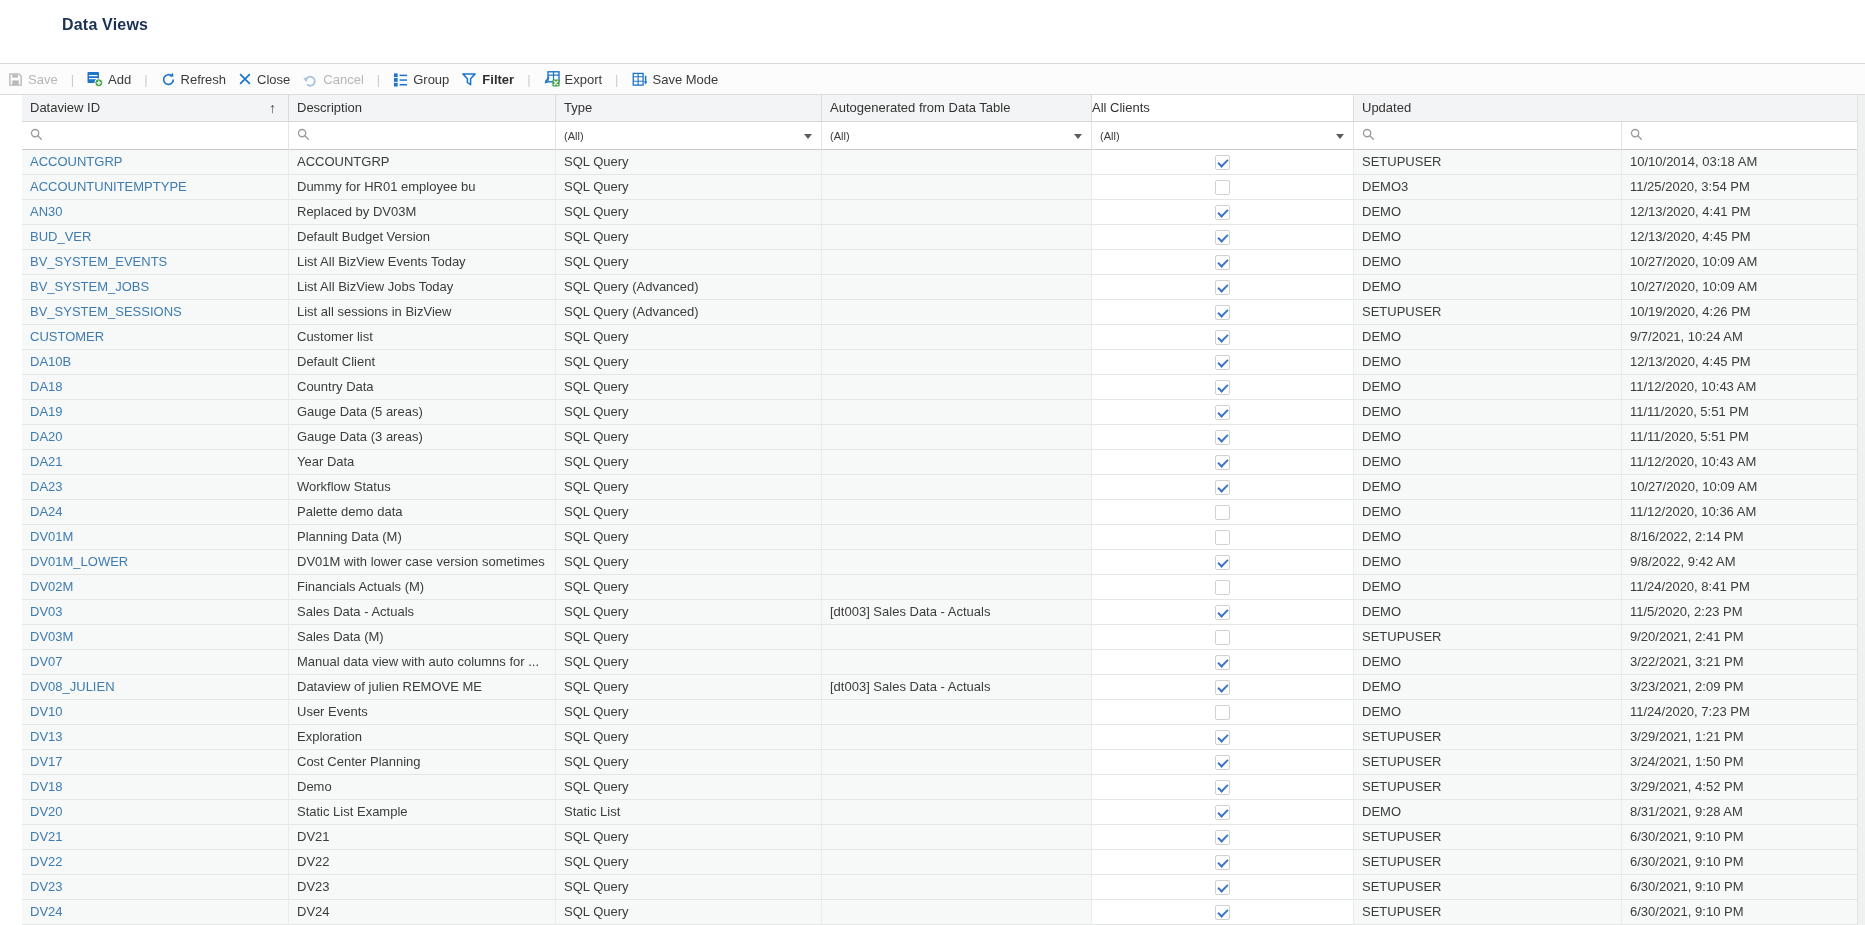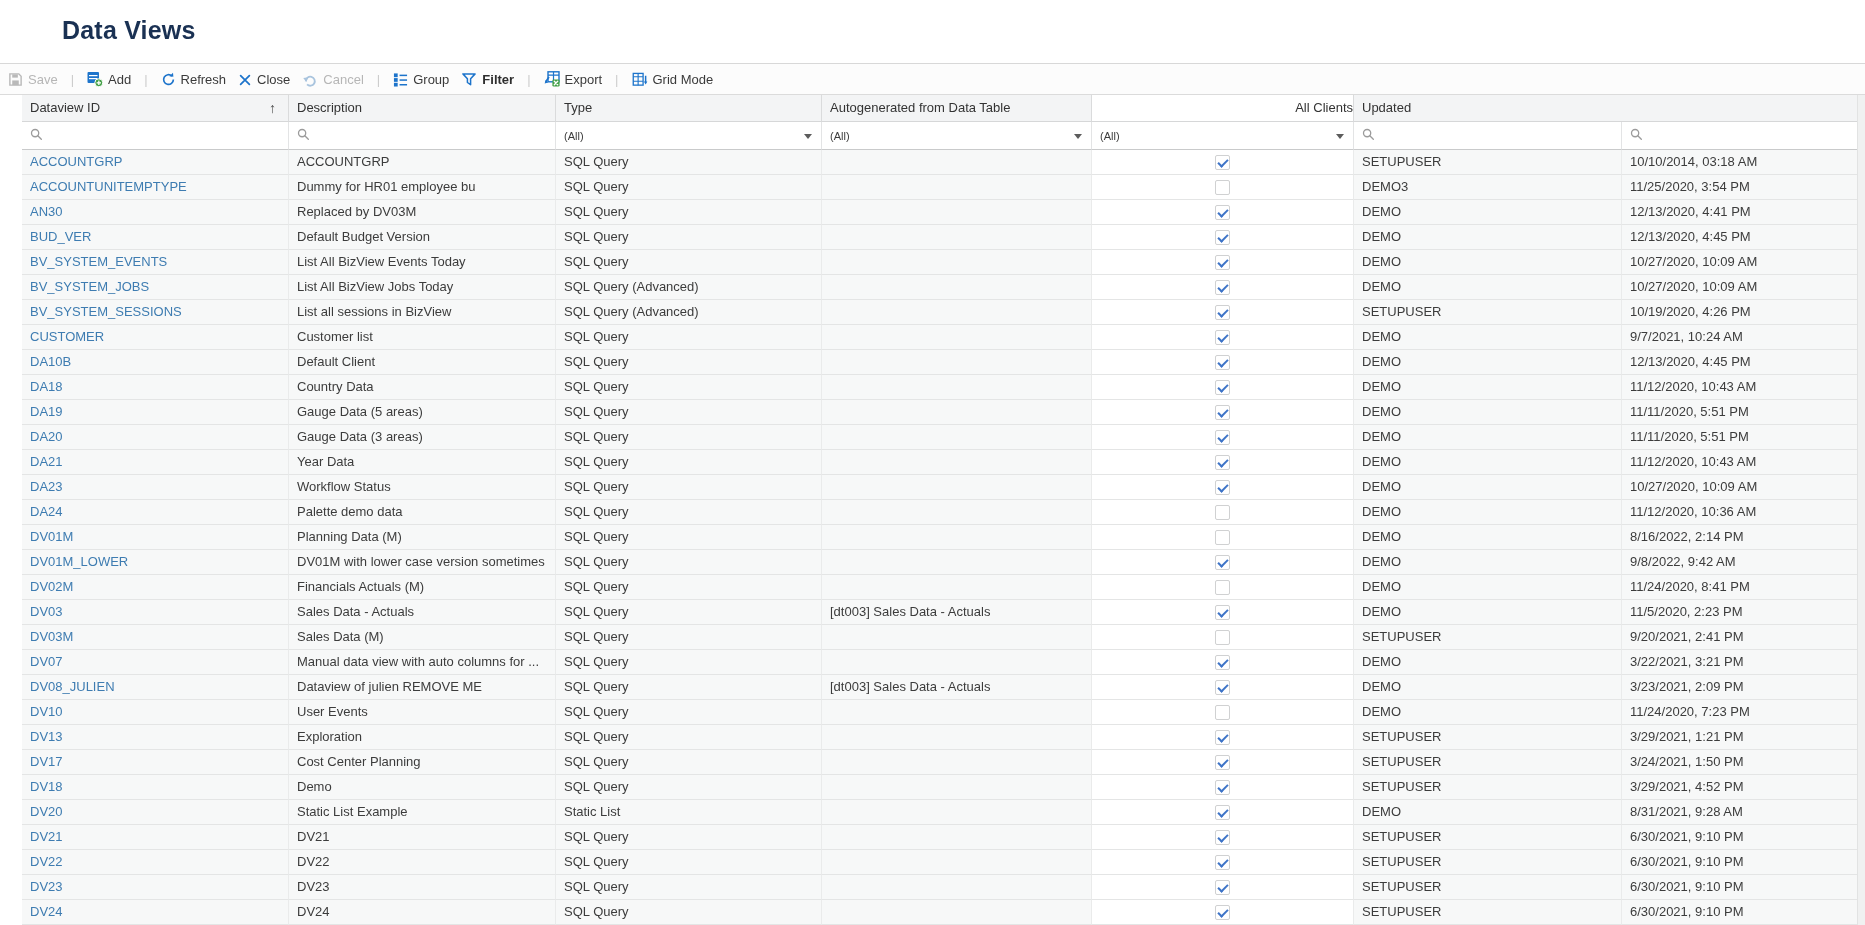--- a/index.html
+++ b/index.html
@@ -3,48 +3,48 @@
 <meta charset="utf-8">
 <style>
   html,body{margin:0;padding:0;}
   body{
     width:1865px;height:925px;position:relative;overflow:hidden;background:#fff;
     font-family:"Liberation Sans",sans-serif;color:#383838;
     -webkit-font-smoothing:antialiased;
   }
   
   .page-header{position:absolute;left:0;top:0;width:100%;height:63px;background:#fff;}
-  .page-title{position:absolute;left:62px;top:16px;font-size:25px;font-weight:700;color:#1a3153;letter-spacing:.2px;}
+  .page-title{position:absolute;left:62px;top:16px;font-size:16px;font-weight:700;color:#1a3153;letter-spacing:.2px;}
   
   .toolbar{
     position:absolute;left:0;top:63px;width:100%;height:30px;box-sizing:content-box;
     border-top:1px solid #d8d8d8;border-bottom:1px solid #dbdbdb;background:#fcfcfc;
     display:flex;align-items:center;padding-left:8px;gap:12px;
   }
-  .tbtn{display:flex;align-items:flex-end;gap:5px;font-size:13px;color:#3a3a3a;cursor:pointer;white-space:nowrap;}
+  .tbtn{display:flex;align-items:center;gap:5px;font-size:13px;color:#3a3a3a;cursor:pointer;white-space:nowrap;}
   .tbtn.disabled{color:#b6b6b6;cursor:default;}
   .tbtn.bold .lbl{font-weight:700;color:#2e2e2e;}
   .tbtn .ticon{display:flex;align-items:center;}
   .tb-sep{color:#cccccc;font-size:13px;margin:0 1px;}
   
   .grid{position:absolute;left:0;top:95px;right:8px;bottom:0;overflow:hidden;}
   .grow{display:flex;width:100%;padding-left:22px;}
   .c0{width:267px;flex:0 0 267px;}
   .c1{width:267px;flex:0 0 267px;}
   .c2{width:266px;flex:0 0 266px;}
   .c3{width:270px;flex:0 0 270px;}
   .c4{width:262px;flex:0 0 262px;}
   .c5{width:268px;flex:0 0 268px;}
   .c6{flex:1 1 auto;}
   .hcell{
     height:27px;line-height:26px;background:#f3f4f5;border-bottom:1px solid #d6d7d8;
     border-right:1px solid #dadbdc;padding:0 0 0 8px;font-size:13px;color:#333;
     position:relative;box-sizing:border-box;white-space:nowrap;overflow:hidden;
   }
-  .hcell.col-hl{background:#fff;text-align:right;padding-left:0;}
+  .hcell.col-hl{background:#fff;text-align:left;padding-left:0;}
   .sort{position:absolute;right:12px;top:0;font-size:14px;color:#4a4a4a;font-weight:400;}
   .fcell{
     height:28px;background:#fff;border-bottom:1px solid #c9cacb;border-right:1px solid #e3e4e5;
     display:flex;align-items:center;padding:0 8px;box-sizing:border-box;position:relative;
     font-size:11px;color:#3c3c3c;
   }
   .fcell .caret{position:absolute;right:9px;top:12px;width:0;height:0;
     border-left:4px solid transparent;border-right:4px solid transparent;border-top:5px solid #5c5c5c;}
   .fcell .cal{position:absolute;right:6px;top:8px;}
   .cell{
@@ -160,21 +160,21 @@
     <span class="tb-sep">|</span>
     <div class="tbtn">
       <span class="ticon">
         <svg width="16" height="15" viewBox="0 0 16 16">
           <rect x="0.8" y="1.5" width="10.5" height="12.5" fill="none" stroke="#1d74cb" stroke-width="1.4"></rect>
           <path d="M0.8 5 h10.5 M0.8 9.8 h10.5 M6 1.5 v12.5" stroke="#1d74cb" stroke-width="1.2"></path>
           <path d="M14 4 v7" stroke="#1d74cb" stroke-width="1.6"></path>
           <path d="M12.2 10 L14 13.4 L15.8 10 Z" fill="#1d74cb"></path>
         </svg>
       </span>
-      <span class="lbl">Grid Mode</span>
+      <span class="lbl">Save Mode</span>
     </div>
   </div>
 
 <div class="grid">
   <div class="grow" id="header-row">
       <div class="hcell c0"><span>Dataview ID</span><span class="sort">↑</span></div>
       <div class="hcell c1"><span>Description</span></div>
       <div class="hcell c2"><span>Type</span></div>
       <div class="hcell c3"><span>Autogenerated from Data Table</span></div>
       <div class="hcell c4 col-hl"><span>All Clients</span></div>

